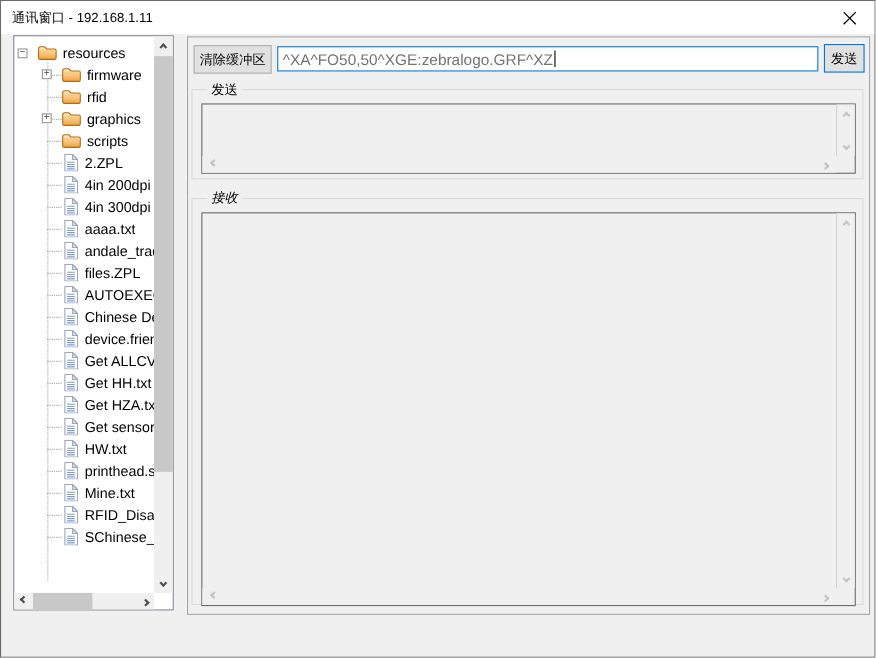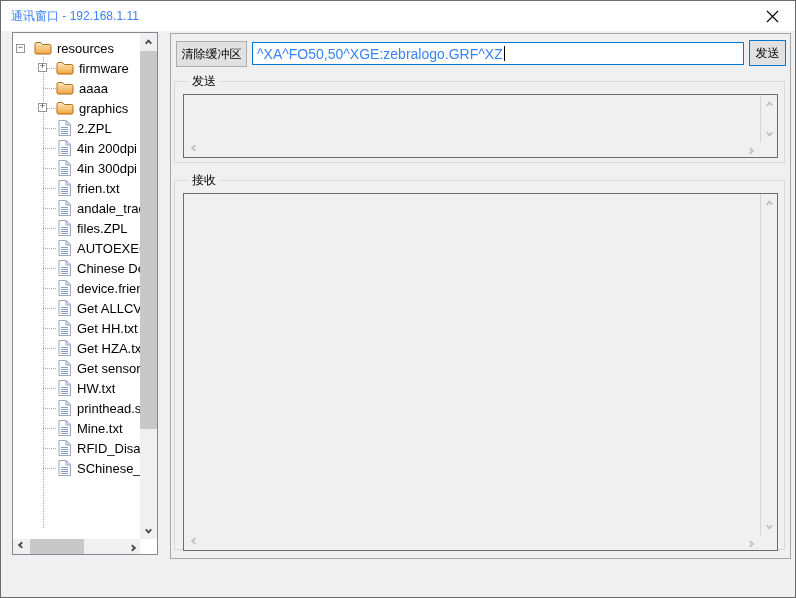--- a/index.html
+++ b/index.html
@@ -3,21 +3,21 @@
 <meta charset="utf-8">
 <style>
   * { margin:0; padding:0; box-sizing:border-box; }
   html,body { width:796px; height:598px; }
   body { font-family:"Liberation Sans", sans-serif; background:#fff; }
   .window { position:relative; width:796px; height:598px; background:#f0f0f0;
             border:1px solid #6a6a6a; overflow:hidden; }
   
   .titlebar { position:absolute; left:0; top:0; right:0; height:30px; background:#fff;
               display:flex; align-items:center; }
-  .title { font-size:12px; color:#3b82f6; padding-left:10px; }
+  .title { font-size:12px; color:#000000; padding-left:10px; }
   .closebtn { margin-left:auto; width:45px; height:30px; display:flex;
               align-items:center; justify-content:center; cursor:default; }
   
   .treepanel { position:absolute; left:11px; top:31px; width:146px; height:523px;
                background:#fff; border:1px solid #828790; }
   .treecontent { position:absolute; left:0; top:0; right:17px; bottom:15px;
                  overflow:hidden; padding-top:5px; }
   .vline { position:absolute; left:30px; top:24px; height:471px; width:0;
            border-left:1px dotted #a8a8a8; }
   .trow { position:relative; height:20px; display:flex; align-items:center;
@@ -51,27 +51,27 @@
   .tree-hscroll .sbtn.b-left { left:0; }  .tree-hscroll .sbtn.b-right { right:0; }
   .tree-hthumb { position:absolute; top:0; bottom:0; left:17px; width:54px; background:#c8c8c8; }
   
   .rightpanel { position:absolute; left:169px; top:32px; width:621px; height:526px;
                 border:1px solid #a7a7a7; background:#f0f0f0; }
   .btn { position:absolute; background:#e1e1e1; border:1px solid #adadad;
          font-size:12px; color:#000; font-family:"Liberation Sans",sans-serif; }
   .clearbtn { left:5px; top:7px; width:71px; height:26px; }
   .sendbtn  { left:578px; top:6px; width:37px; height:26px; border-color:#0078d7; }
   .cmdinput { position:absolute; left:81px; top:8px; width:492px; height:23px;
-              background:#fff; border:1px solid #0078d7; font-size:14px; color:#3b82f6;
+              background:#fff; border:1px solid #0078d7; font-size:14px; color:#737373;
               display:flex; align-items:center; padding-left:4px; white-space:nowrap;
               overflow:hidden; }
   .caret { display:inline-block; width:1px; height:15px; background:#000; margin-left:1px; }
   .group { position:absolute; border:1px solid #d9d9d9; background:#f0f0f0; }
   .sendgroup { left:3px; top:47px;  width:611px; height:82px; }
-  .recvgroup { left:3px; top:146px; width:611px; height:370px; }
+  .recvgroup { left:3px; top:146px; width:611px; height:370px;font-style:italic; }
   .glabel { position:absolute; top:-9px; left:13px; background:#f0f0f0; padding:0 4px;
             font-size:12px; color:#000; }
   .tarea { position:absolute; left:8px; top:12px; width:595px; background:#f0f0f0;
            border:1px solid #6b6b6b; }
   .sendgroup .tarea { height:64px; }
   .recvgroup .tarea { height:358px; }
   .ta-content { position:absolute; left:2px; top:2px; right:19px; bottom:17px;
                 font-size:12px; color:#000; overflow:hidden; white-space:pre-wrap; }
   .ta-vscroll { position:absolute; right:0; top:0; bottom:15px; width:17px;
                 border-left:1px solid #d4d4d4; background:#f0f0f0; }
@@ -133,37 +133,51 @@
           <svg class="ticon" width="18" height="14" viewBox="0 0 18 14">
             <defs>
               <linearGradient id="fg" x1="0" y1="0" x2="0" y2="1">
                 <stop offset="0" stop-color="#fdeccb"></stop>
                 <stop offset="1" stop-color="#f2a33c"></stop>
               </linearGradient>
             </defs>
             <path d="M1 3.5 Q1 1.5 3 1.5 L6.5 1.5 L8.5 3.5 L15.5 3.5 Q17 3.5 17 5 L17 11.5 Q17 13 15.5 13 L2.5 13 Q1 13 1 11.5 Z" fill="url(#fg)" stroke="#ad6d15" stroke-width="1"></path>
             <path d="M1.5 5.5 L16.5 5.5" stroke="#f7c77e" stroke-width="1" fill="none"></path>
           </svg>
-          <span class="tlabel">aaaa</span>
+          <span class="tlabel">rfid</span>
         </div>
         <div class="trow folder">
           <span class="stub"></span>
           <span class="expbox childpos">+</span>
           <svg class="ticon" width="18" height="14" viewBox="0 0 18 14">
             <defs>
               <linearGradient id="fg" x1="0" y1="0" x2="0" y2="1">
                 <stop offset="0" stop-color="#fdeccb"></stop>
                 <stop offset="1" stop-color="#f2a33c"></stop>
               </linearGradient>
             </defs>
             <path d="M1 3.5 Q1 1.5 3 1.5 L6.5 1.5 L8.5 3.5 L15.5 3.5 Q17 3.5 17 5 L17 11.5 Q17 13 15.5 13 L2.5 13 Q1 13 1 11.5 Z" fill="url(#fg)" stroke="#ad6d15" stroke-width="1"></path>
             <path d="M1.5 5.5 L16.5 5.5" stroke="#f7c77e" stroke-width="1" fill="none"></path>
           </svg>
           <span class="tlabel">graphics</span>
         </div>
+        <div class="trow folder">
+          <span class="stub"></span>
+          <svg class="ticon" width="18" height="14" viewBox="0 0 18 14">
+            <defs>
+              <linearGradient id="fg" x1="0" y1="0" x2="0" y2="1">
+                <stop offset="0" stop-color="#fdeccb"></stop>
+                <stop offset="1" stop-color="#f2a33c"></stop>
+              </linearGradient>
+            </defs>
+            <path d="M1 3.5 Q1 1.5 3 1.5 L6.5 1.5 L8.5 3.5 L15.5 3.5 Q17 3.5 17 5 L17 11.5 Q17 13 15.5 13 L2.5 13 Q1 13 1 11.5 Z" fill="url(#fg)" stroke="#ad6d15" stroke-width="1"></path>
+            <path d="M1.5 5.5 L16.5 5.5" stroke="#f7c77e" stroke-width="1" fill="none"></path>
+          </svg>
+          <span class="tlabel">scripts</span>
+        </div>
         <div class="trow file">
           <span class="stub"></span>
           <svg class="ticon" width="13" height="16" viewBox="0 0 13 16" style="margin-left:2px;margin-right:6px;">
             <path d="M1 .5 L8 .5 L12.5 5 L12.5 15.5 L1 15.5 Z" fill="#fff" stroke="#9aa7bd"></path>
             <path d="M8 .5 L8 5 L12.5 5 Z" fill="#d9e3f2" stroke="#9aa7bd"></path>
             <path d="M3 7.5 H10 M3 9.5 H10 M3 11.5 H10 M3 13.5 H10" stroke="#7d9ccb" stroke-width="1"></path>
           </svg>
           <span class="tlabel">2.ZPL</span>
         </div>
         <div class="trow file">
@@ -184,21 +198,21 @@
           </svg>
           <span class="tlabel">4in 300dpi</span>
         </div>
         <div class="trow file">
           <span class="stub"></span>
           <svg class="ticon" width="13" height="16" viewBox="0 0 13 16" style="margin-left:2px;margin-right:6px;">
             <path d="M1 .5 L8 .5 L12.5 5 L12.5 15.5 L1 15.5 Z" fill="#fff" stroke="#9aa7bd"></path>
             <path d="M8 .5 L8 5 L12.5 5 Z" fill="#d9e3f2" stroke="#9aa7bd"></path>
             <path d="M3 7.5 H10 M3 9.5 H10 M3 11.5 H10 M3 13.5 H10" stroke="#7d9ccb" stroke-width="1"></path>
           </svg>
-          <span class="tlabel">frien.txt</span>
+          <span class="tlabel">aaaa.txt</span>
         </div>
         <div class="trow file">
           <span class="stub"></span>
           <svg class="ticon" width="13" height="16" viewBox="0 0 13 16" style="margin-left:2px;margin-right:6px;">
             <path d="M1 .5 L8 .5 L12.5 5 L12.5 15.5 L1 15.5 Z" fill="#fff" stroke="#9aa7bd"></path>
             <path d="M8 .5 L8 5 L12.5 5 Z" fill="#d9e3f2" stroke="#9aa7bd"></path>
             <path d="M3 7.5 H10 M3 9.5 H10 M3 11.5 H10 M3 13.5 H10" stroke="#7d9ccb" stroke-width="1"></path>
           </svg>
           <span class="tlabel">andale_trad</span>
         </div>

